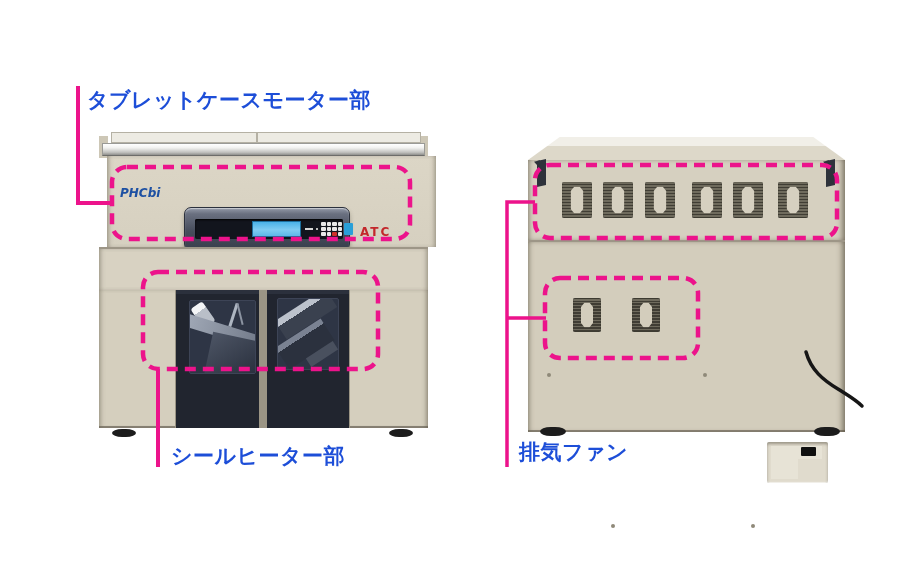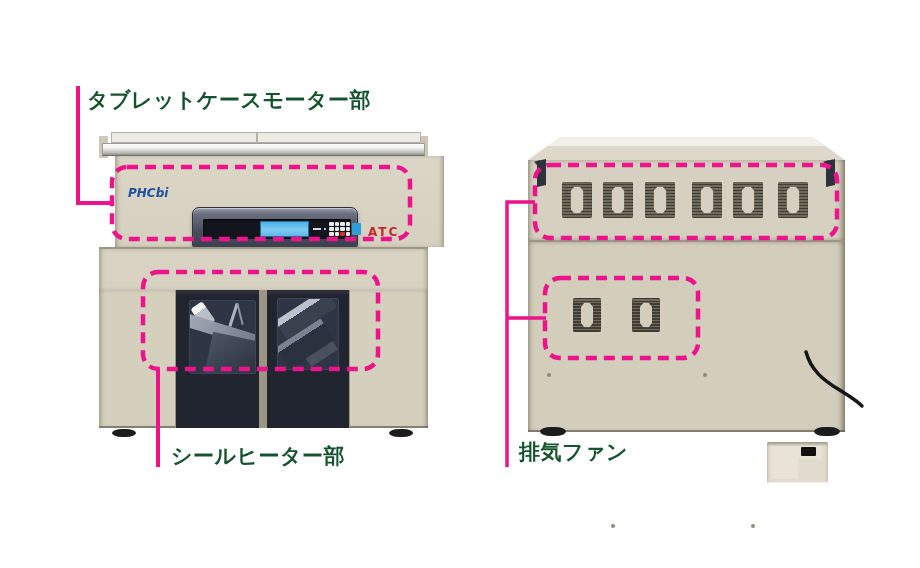--- a/index.html
+++ b/index.html
@@ -4,35 +4,35 @@
 <style>
   html,body{margin:0;padding:0;}
   body{
     width:920px;height:568px;background:#ffffff;position:relative;
     font-family:"DejaVu Sans","Liberation Sans",sans-serif;overflow:hidden;
   }
   .abs{position:absolute;}
 
   
   .callout-label{
-    position:absolute;font-size:21px;font-weight:700;color:#14532d;
+    position:absolute;font-size:21px;font-weight:700;color:#1d4ed8;
     letter-spacing:0.5px;white-space:nowrap;line-height:24px;
   }
 
   
   .machine-front{left:99px;top:132px;width:329px;height:305px;}
   .front-shoulder{top:4px;width:9px;height:22px;background:#cdc7b6;}
   .lid-panel{top:0;height:11px;background:#edebe3;border:1px solid #b5b1a4;box-sizing:border-box;}
   .front-rail{
     left:3px;top:11px;width:323px;height:13px;
     background:linear-gradient(180deg,#ffffff 0%,#f2f2f0 35%,#c2c2bf 75%,#8f8f8c 100%);
     border:1px solid #9a9a96;border-bottom:1px solid #6d6d6a;box-sizing:border-box;
   }
   .front-upper{
-    left:16px;top:24px;width:329px;height:91px;
+    left:8px;top:24px;width:329px;height:91px;
     background:linear-gradient(180deg,#dcd6c6,#d6d0c0);
     box-shadow:inset 4px 0 5px -3px rgba(110,104,88,.7),inset -4px 0 5px -3px rgba(110,104,88,.7);
   }
   .brand-logo{
     left:13px;top:31px;font-size:12px;line-height:12px;font-weight:700;font-style:italic;
     color:#1d50a2;letter-spacing:0px;
   }
   .control-panel{
     left:77px;top:51px;width:166px;height:44px;border-radius:7px;
     background:linear-gradient(180deg,#959ba9 0%,#6a7080 14%,#474d5c 55%,#383e4c 100%);

